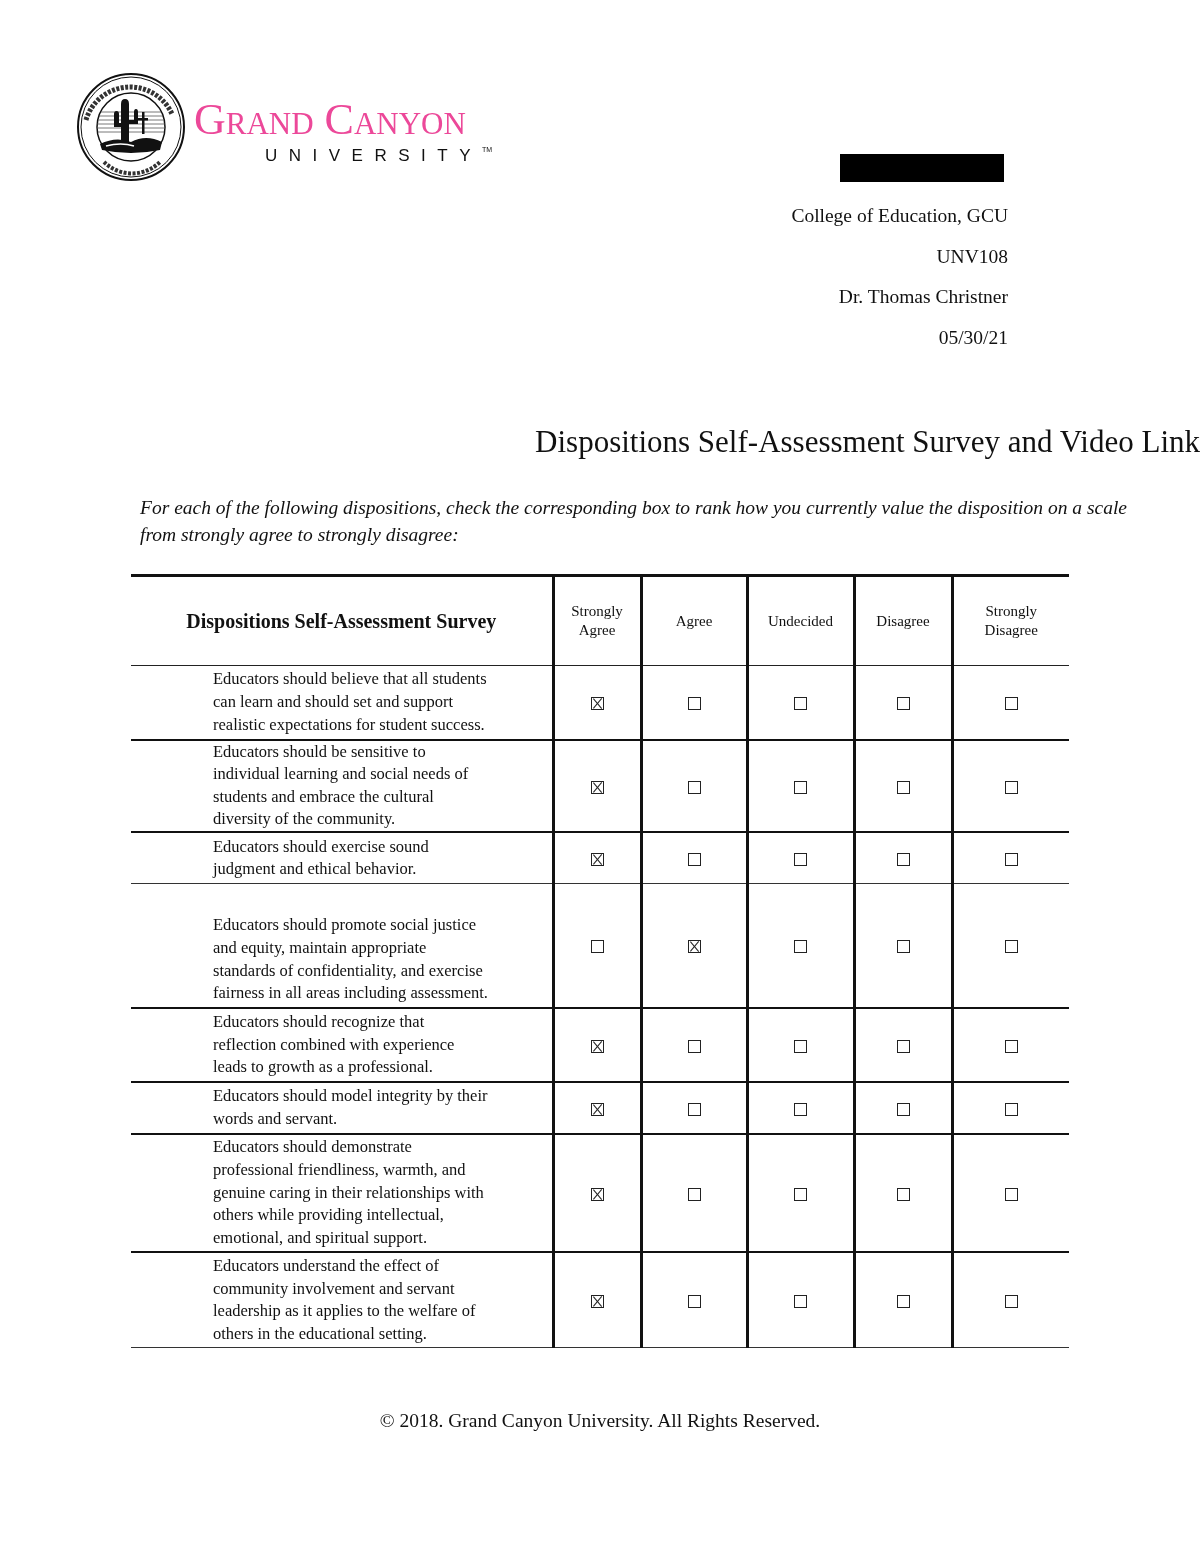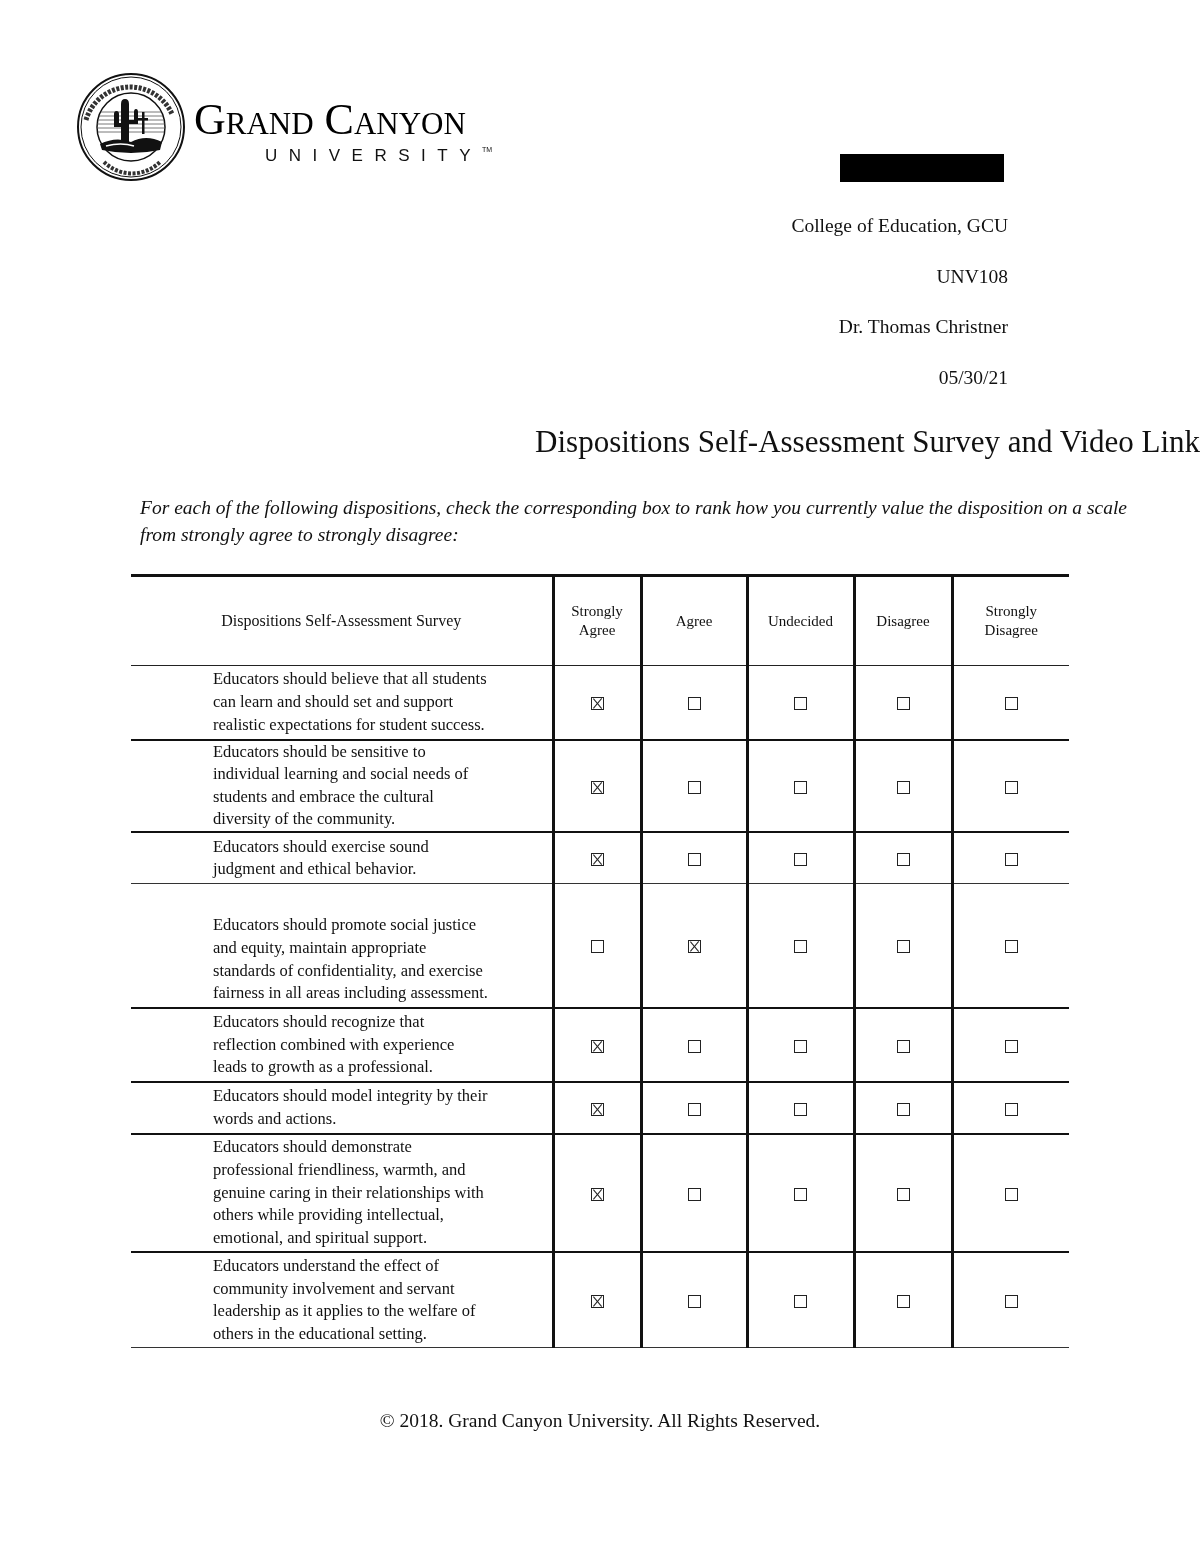--- a/index.html
+++ b/index.html
@@ -3,41 +3,41 @@
 <meta charset="utf-8">
 <style>
   html, body { margin: 0; padding: 0; background: #ffffff; }
   body { width: 1200px; height: 1553px; position: relative; overflow: hidden;
          font-family: "Liberation Serif", "DejaVu Serif", serif; color: #111; }
 
   .logo { position: absolute; left: 76px; top: 72px; width: 480px; height: 115px; }
   .seal { position: absolute; left: 0; top: 0; width: 110px; height: 110px; }
   .wordmark { position: absolute; left: 118px; top: 26px; }
   .wm-top { font-family: "Liberation Serif", serif; font-size: 44px; letter-spacing: 0px;
-            line-height: 44px; color: #000000; font-variant: small-caps; white-space: nowrap; }
+            line-height: 44px; color: #ec4899; font-variant: small-caps; white-space: nowrap; }
   .wm-bottom { font-family: "Liberation Sans", sans-serif; font-size: 17px; letter-spacing: 11.5px;
                margin-left: 71px; margin-top: 4px; color: #111; white-space: nowrap; }
   .wm-bottom sup { font-size: 7px; letter-spacing: 0; vertical-align: top; }
 
   .redact { position: absolute; left: 840px; top: 154px; width: 164px; height: 28px; background: #000; }
 
   .header-info { position: absolute; right: 192px; top: 202px; text-align: right; font-size: 19.5px; }
-  .header-info div { height: 40.5px; line-height: 28px; margin-top: 10px; }
+  .header-info div { height: 40.5px; line-height: 28px; }
 
   .title { position: absolute; left: 0; width: 1200px; top: 424px; text-align: right; font-size: 31px; }
 
   .instructions { position: absolute; left: 140px; top: 494px; width: 1000px; font-style: italic;
                   font-size: 19.5px; line-height: 27px; font-family: Liberation Serif, serif; }
 
   table.survey { position: absolute; left: 131px; top: 574px; width: 938px; border-collapse: collapse;
                  font-family: "Liberation Serif", serif; }
   table.survey th, table.survey td { padding: 0; vertical-align: middle; }
   table.survey tr.head th { border-top: 3px solid #111; border-bottom: 1.5px solid #222; height: 88px; }
   table.survey .vcol { border-left: 3px solid #111; }
-  table.survey th.title-cell { font-weight: normal; font-size: 16px; text-align: center; width: 420px; }
+  table.survey th.title-cell { font-weight: bold; font-size: 20px; text-align: center; width: 420px; }
   table.survey th.opt { font-weight: normal; font-size: 15px; line-height: 19px; text-align: center; }
   table.survey td.disp { font-size: 16.5px; line-height: 22.6px; padding-left: 82px; padding-right: 6px; text-align: left; }
   table.survey tr.row td { border-bottom: 2px solid #111; margin-top: 13px; }
   table.survey tr.row.thin td { border-bottom: 1.5px solid #333; }
   table.survey tr.row.last td { border-bottom: 1.5px solid #333; }
   table.survey td.cb { text-align: center; }
 
   .checkbox { display: inline-block; width: 11px; height: 11px; border: 1.3px solid #222; position: relative; vertical-align: middle; }
   .checkbox.checked::before, .checkbox.checked::after {
     content: ""; position: absolute; left: 5px; top: -1px; width: 1.3px; height: 13px; background: #222;
@@ -168,21 +168,21 @@
         </td>
         <td class="cb vcol"><span class="checkbox checked"></span></td>
         <td class="cb vcol"><span class="checkbox"></span></td>
         <td class="cb vcol"><span class="checkbox"></span></td>
         <td class="cb vcol"><span class="checkbox"></span></td>
         <td class="cb vcol"><span class="checkbox"></span></td>
       </tr>
       <tr class="row" style="height: 52px;">
         <td class="disp">
           <div>Educators should model integrity by their</div>
-          <div>words and actions.</div>
+          <div>words and servant.</div>
         </td>
         <td class="cb vcol"><span class="checkbox checked"></span></td>
         <td class="cb vcol"><span class="checkbox"></span></td>
         <td class="cb vcol"><span class="checkbox"></span></td>
         <td class="cb vcol"><span class="checkbox"></span></td>
         <td class="cb vcol"><span class="checkbox"></span></td>
       </tr>
       <tr class="row" style="height: 118px;">
         <td class="disp">
           <div>Educators should demonstrate</div>

